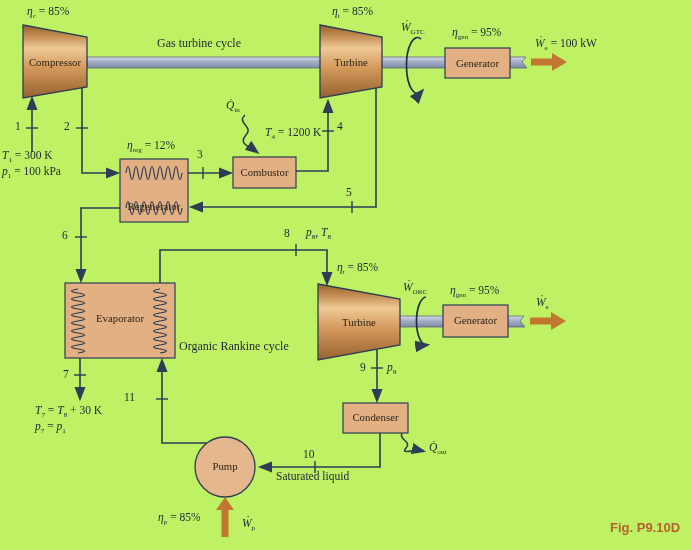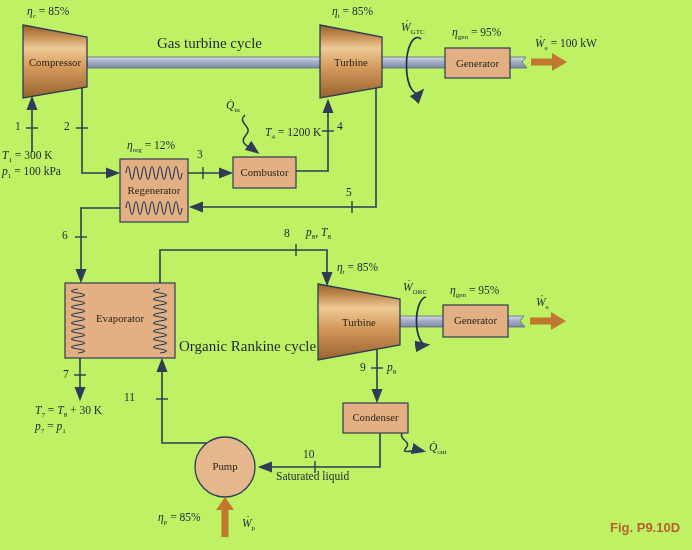--- a/index.html
+++ b/index.html
@@ -1,21 +1,21 @@
 <!DOCTYPE html>
 <html><head>
 <meta charset="utf-8">
 <style>
   html,body{margin:0;padding:0;background:#fff;}
   #stage{position:relative;width:692px;height:550px;background:#bef264;overflow:hidden;
          font-family:"Liberation Serif","DejaVu Serif",serif;}
   #diagram-svg{position:absolute;left:0;top:0;}
   .lbl{position:absolute;font-size:11.5px;color:#1d2638;white-space:nowrap;line-height:13px;}
   .lbl sub{font-size:0.62em;line-height:1;}
-  .cyc{font-size:15px;}
+  .cyc{font-size:12px;}
   .clbl{position:absolute;font-size:10.8px;color:#2b2418;text-align:center;white-space:nowrap;line-height:12px;}
   .fig{position:absolute;font-family:"Liberation Sans","DejaVu Sans",sans-serif;
        font-weight:bold;font-size:13px;color:#b5622f;text-align:center;}
 </style>
 </head>
 <body>
 
 <div id="stage">
 
 <svg id="diagram-svg" width="692" height="550" viewBox="0 0 692 550">
@@ -144,21 +144,21 @@
 <div class="lbl" style="left:124px;top:391px">11</div>
 <div class="lbl" style="left:303px;top:448px">10</div>
 <div class="lbl" style="left:276px;top:470px">Saturated liquid</div>
 <div class="lbl" style="left:429px;top:441px"><span style="font-style: italic;">Q̇</span><sub>out</sub></div>
 <div class="lbl" style="left:242px;top:517px"><span style="font-style: italic;">Ẇ</span><sub>p</sub></div>
 <div class="lbl" style="left:158px;top:511px"><span style="font-style: italic;">η</span><sub>p</sub><span> = 85%</span></div>
 
 <div class="clbl" style="left:23px;top:56px;width:64px">Compressor</div>
 <div class="clbl" style="left:320px;top:56px;width:62px">Turbine</div>
 <div class="clbl" style="left:445px;top:57px;width:65px">Generator</div>
-<div class="clbl" style="left:120px;top:184px;width:68px">Regenerator</div>
+<div class="clbl" style="left:120px;top:200px;width:68px">Regenerator</div>
 <div class="clbl" style="left:233px;top:166px;width:63px">Combustor</div>
 <div class="clbl" style="left:84px;top:312px;width:72px">Evaporator</div>
 <div class="clbl" style="left:318px;top:316px;width:82px">Turbine</div>
 <div class="clbl" style="left:443px;top:314px;width:65px">Generator</div>
 <div class="clbl" style="left:343px;top:411px;width:65px">Condenser</div>
 <div class="clbl" style="left:195px;top:460px;width:60px">Pump</div>
 
 <div class="fig" style="left:610px;top:520px">Fig. P9.10D</div>
 
 </div>

